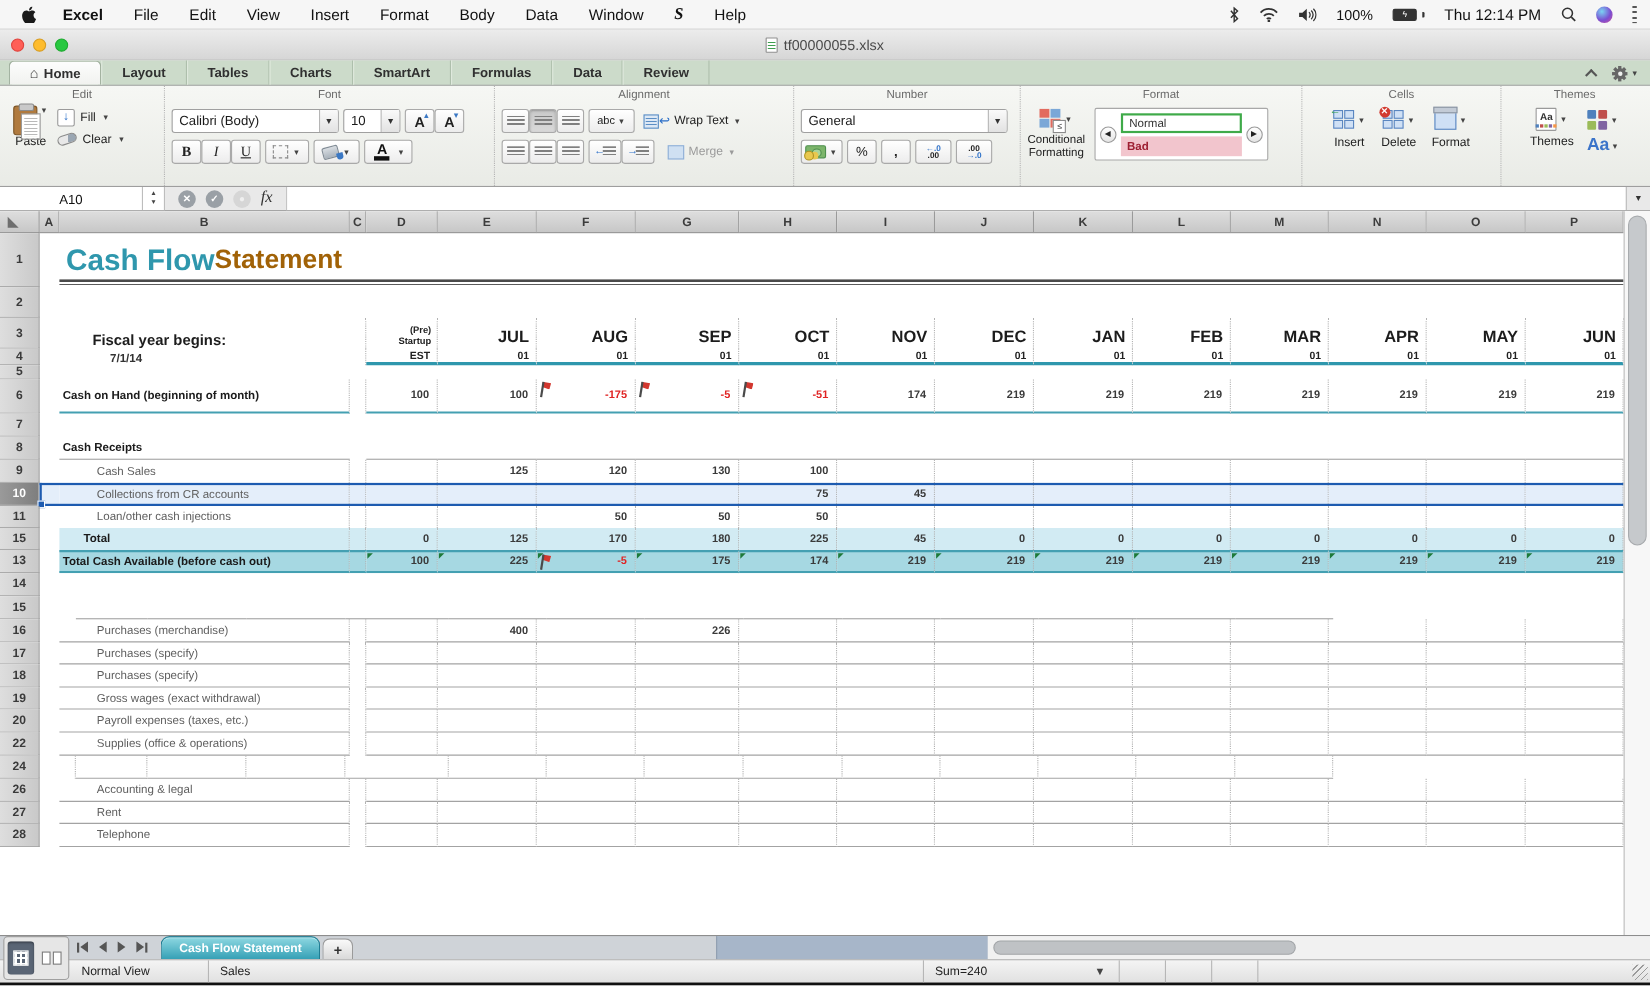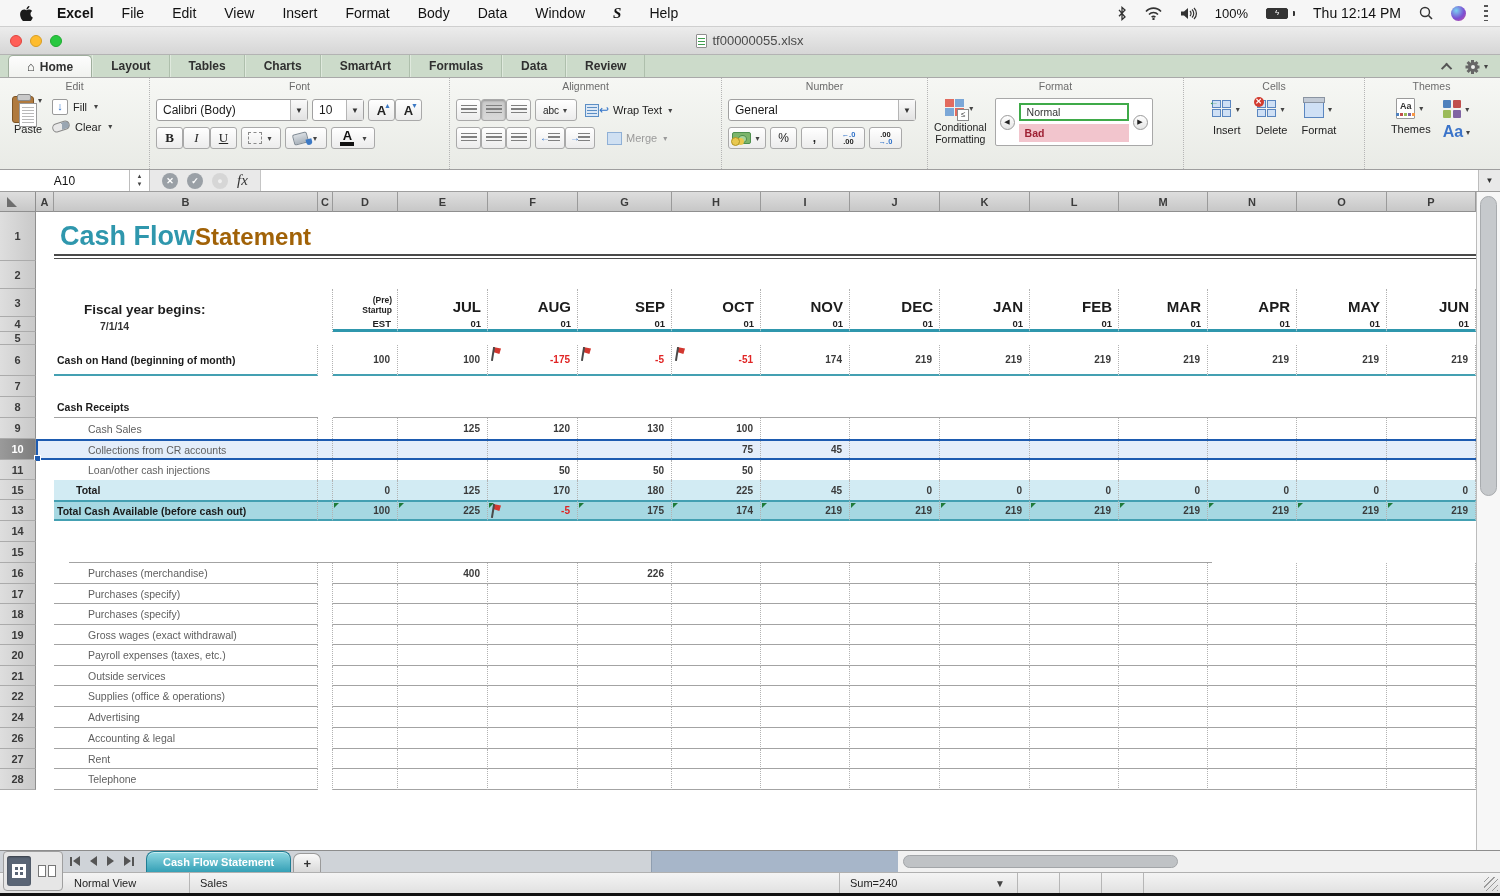--- a/index.html
+++ b/index.html
@@ -1042,62 +1042,42 @@
         <div class="c val dotR ruleB" style="width: 89px;"></div>
         <div class="c val dotR ruleB" style="width: 89px;"></div>
         <div class="c val dotR ruleB" style="width: 90px;"></div>
         <div class="c val dotR ruleB" style="width: 90px;"></div>
         <div class="c val dotR ruleB" style="width: 89px;"></div>
         <div class="c val dotR ruleB" style="width: 89px;"></div>
         <div class="c val dotR ruleB" style="width: 89px;"></div>
         <div class="c val dotR ruleB" style="width: 90px;"></div>
         <div class="c val dotR ruleB" style="width: 89px;"></div>
       </div>
-      <div class="grow" style="height: 20px;">
-        <div class="rh">21</div>
-        <div class="c " style="width: 18px;"></div>
-        <div class="c lbl dotR ruleB" style="width: 264px;">Outside services</div>
+      <div class="grow" style="height: 21px;">
+        <div class="rh">22</div>
+        <div class="c " style="width: 18px;"></div>
+        <div class="c lbl dotR ruleB" style="width: 264px;">Supplies (office &amp; operations)</div>
         <div class="c dotR" style="width: 15px;"></div>
         <div class="c val dotR ruleB" style="width: 65px;"></div>
         <div class="c val dotR ruleB" style="width: 90px;"></div>
         <div class="c val dotR ruleB" style="width: 90px;"></div>
         <div class="c val dotR ruleB" style="width: 94px;"></div>
         <div class="c val dotR ruleB" style="width: 89px;"></div>
         <div class="c val dotR ruleB" style="width: 89px;"></div>
         <div class="c val dotR ruleB" style="width: 90px;"></div>
         <div class="c val dotR ruleB" style="width: 90px;"></div>
         <div class="c val dotR ruleB" style="width: 89px;"></div>
         <div class="c val dotR ruleB" style="width: 89px;"></div>
         <div class="c val dotR ruleB" style="width: 89px;"></div>
         <div class="c val dotR ruleB" style="width: 90px;"></div>
         <div class="c val dotR ruleB" style="width: 89px;"></div>
       </div>
       <div class="grow" style="height: 21px;">
-        <div class="rh">22</div>
-        <div class="c " style="width: 18px;"></div>
-        <div class="c lbl dotR ruleB" style="width: 264px;">Supplies (office &amp; operations)</div>
-        <div class="c dotR" style="width: 15px;"></div>
-        <div class="c val dotR ruleB" style="width: 65px;"></div>
-        <div class="c val dotR ruleB" style="width: 90px;"></div>
-        <div class="c val dotR ruleB" style="width: 90px;"></div>
-        <div class="c val dotR ruleB" style="width: 94px;"></div>
-        <div class="c val dotR ruleB" style="width: 89px;"></div>
-        <div class="c val dotR ruleB" style="width: 89px;"></div>
-        <div class="c val dotR ruleB" style="width: 90px;"></div>
-        <div class="c val dotR ruleB" style="width: 90px;"></div>
-        <div class="c val dotR ruleB" style="width: 89px;"></div>
-        <div class="c val dotR ruleB" style="width: 89px;"></div>
-        <div class="c val dotR ruleB" style="width: 89px;"></div>
-        <div class="c val dotR ruleB" style="width: 90px;"></div>
-        <div class="c val dotR ruleB" style="width: 89px;"></div>
-      </div>
-      <div class="grow" style="height: 21px;">
         <div class="rh">24</div>
         <div class="c " style="width: 18px;"></div>
-        <div class="c lbl dotR ruleB" style="width: 264px;">Advertising</div>
         <div class="c dotR" style="width: 15px;"></div>
         <div class="c val dotR ruleB" style="width: 65px;"></div>
         <div class="c val dotR ruleB" style="width: 90px;"></div>
         <div class="c val dotR ruleB" style="width: 90px;"></div>
         <div class="c val dotR ruleB" style="width: 94px;"></div>
         <div class="c val dotR ruleB" style="width: 89px;"></div>
         <div class="c val dotR ruleB" style="width: 89px;"></div>
         <div class="c val dotR ruleB" style="width: 90px;"></div>
         <div class="c val dotR ruleB" style="width: 90px;"></div>
         <div class="c val dotR ruleB" style="width: 89px;"></div>

